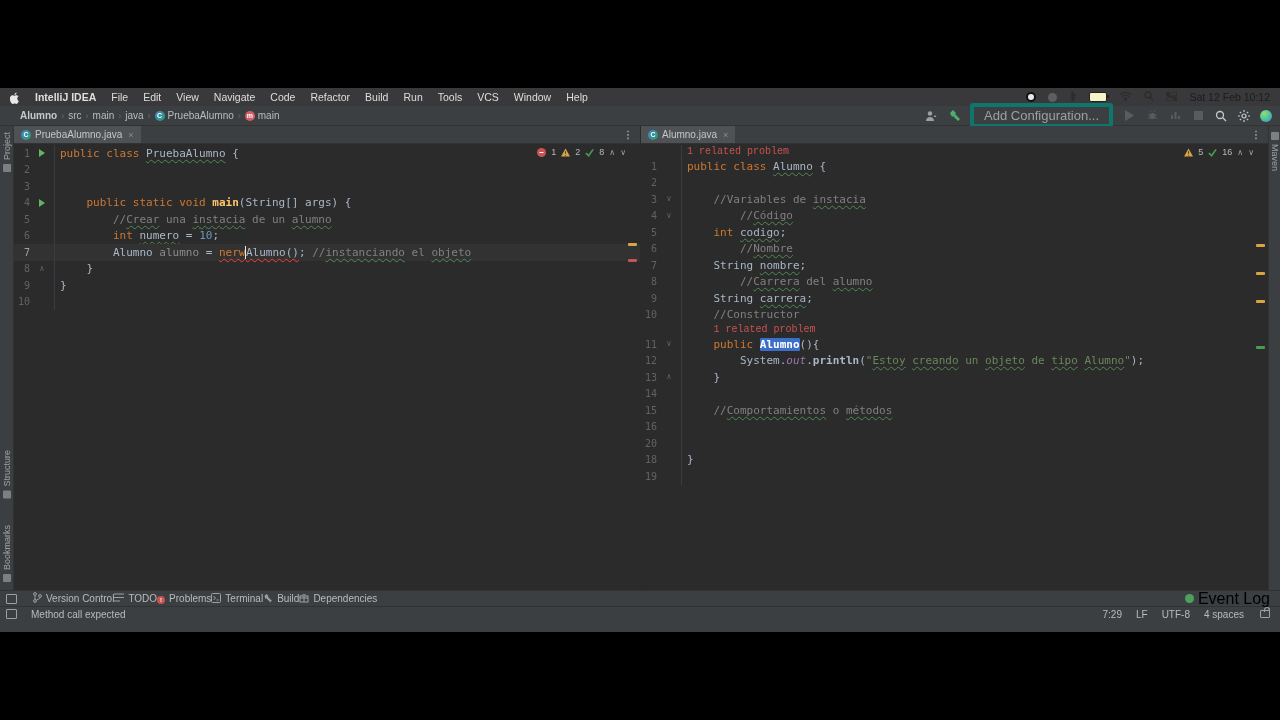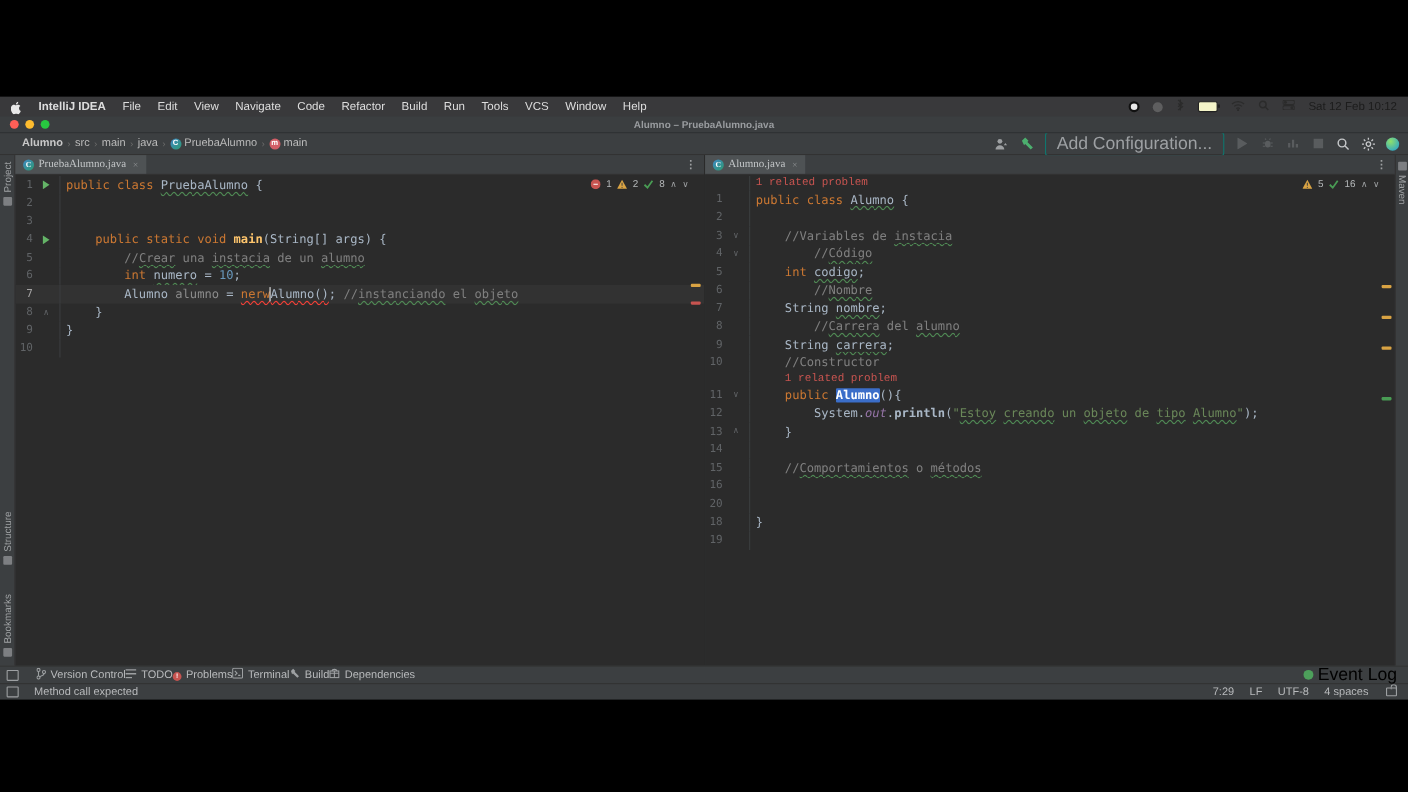--- a/index.html
+++ b/index.html
@@ -32,39 +32,39 @@
   .crumb{display:flex;align-items:center;gap:3px;}
   .crumb:first-child{font-weight:bold;color:#c8c8c8;}
   .csep{color:#6d6d6d;font-size:9px;}
   .cicon{width:10px;height:10px;border-radius:50%;display:inline-flex;align-items:center;justify-content:center;
     font-size:7px;color:#fff;font-weight:bold;}
   .cicon.class{background:linear-gradient(135deg,#3f88c5,#2c9a72);}
   .cicon.method{background:#d15e66;}
   .runbar{display:flex;align-items:center;gap:9px;}
   .tbico{width:14px;height:14px;display:inline-flex;align-items:center;justify-content:center;color:#9da0a2;font-size:10px;}
   .dimico{opacity:.38;}
-  .addcfg{border:1px solid #0f766e;border-radius:3px;color:#9da0a3;font-size:16px;padding:1px 10px;background:transparent;}
+  .addcfg{border:4px solid #0f766e;border-radius:3px;color:#9da0a3;font-size:13px;padding:1px 10px;background:transparent;}
   .sphere{width:12px;height:12px;border-radius:50%;background:radial-gradient(circle at 35% 30%,#8ee06b,#1d9bd8);}
 
   
   .main{display:flex;height:464px;}
   .stripe{width:14px;background:#3c3f41;display:flex;flex-direction:column;align-items:center;
     font-size:9px;color:#a0a3a5;}
   .stripe.left{border-right:1px solid #323232;justify-content:space-between;padding:6px 0 8px 0;box-sizing:border-box;}
   .stripe.right{border-left:1px solid #323232;width:12px;padding-top:6px;box-sizing:border-box;}
   .vlab{writing-mode:vertical-rl;transform:rotate(180deg);display:flex;align-items:center;gap:4px;white-space:nowrap;}
   .vlab.down{transform:none;}
   .sicon{width:8px;height:8px;background:#8d9092;display:inline-block;border-radius:1px;opacity:.8;}
   .lgroup{display:flex;flex-direction:column;gap:26px;align-items:center;}
 
   .pane{display:flex;flex-direction:column;box-sizing:border-box;}
   .pane.leftpane{width:627px;border-right:1px solid #2a2a2a;}
   .pane.rightpane{width:627px;}
   .tabbar{height:17px;background:#3c3f41;border-bottom:1px solid #323232;display:flex;align-items:center;justify-content:space-between;}
-  .tab{height:17px;display:flex;align-items:center;gap:4px;background:#4e5254;padding:4px 7px;font-size:10px;color:#c3c6c8;box-sizing:border-box;font-family:Liberation Serif, serif;}
+  .tab{height:17px;display:flex;align-items:center;gap:4px;background:#4e5254;padding:4px 7px;font-size:10px;color:#c3c6c8;box-sizing:border-box;}
   .tab .close{color:#8a8d8f;font-size:9px;margin-left:2px;}
   .kebab{color:#9da0a2;font-size:10px;letter-spacing:1px;margin-right:6px;font-weight:bold;}
 
   .editor{flex:1;background:#2b2b2b;position:relative;overflow:hidden;
     font-family:"DejaVu Sans Mono","Liberation Mono",monospace;font-size:11px;color:#a9b7c6;}
   .rows{position:absolute;top:1px;left:0;right:0;}
   .row{height:16.5px;display:flex;align-items:center;position:relative;}
   .row.current{background:#323232;}
   .gnum{width:16px;text-align:right;font-size:10px;color:#606366;flex:0 0 auto;}
   .row.current .gnum{color:#a4a3a3;}
@@ -158,28 +158,20 @@
       <span><svg width="11" height="9" viewBox="0 0 11 9">
             <rect x="0" y="0" width="11" height="4" rx="2" stroke="#2b2b2b" fill="none"></rect>
             <circle cx="2.5" cy="2" r="1.4" fill="#2b2b2b"></circle>
             <rect x="0" y="5" width="11" height="4" rx="2" stroke="#2b2b2b" fill="none"></rect>
             <circle cx="8.5" cy="7" r="1.4" fill="#2b2b2b"></circle>
           </svg></span>
       <span class="clock">Sat 12 Feb 10:12</span>
     </div>
   </div>
 
-  <div class="titlebar">
-    <div class="lights">
-      <span class="light" style="background:#ff5f57"></span>
-      <span class="light" style="background:#febc2e"></span>
-      <span class="light" style="background:#28c840"></span>
-    </div>
-    <div class="title">Alumno – PruebaAlumno.java</div>
-  </div>
 
   <div class="navbar">
     <div class="crumbs" id="crumbs">
         <span class="crumb">
           <span>Alumno</span>
         </span>
         <span class="csep">›</span>
         <span class="crumb">
           <span>src</span>
         </span>

